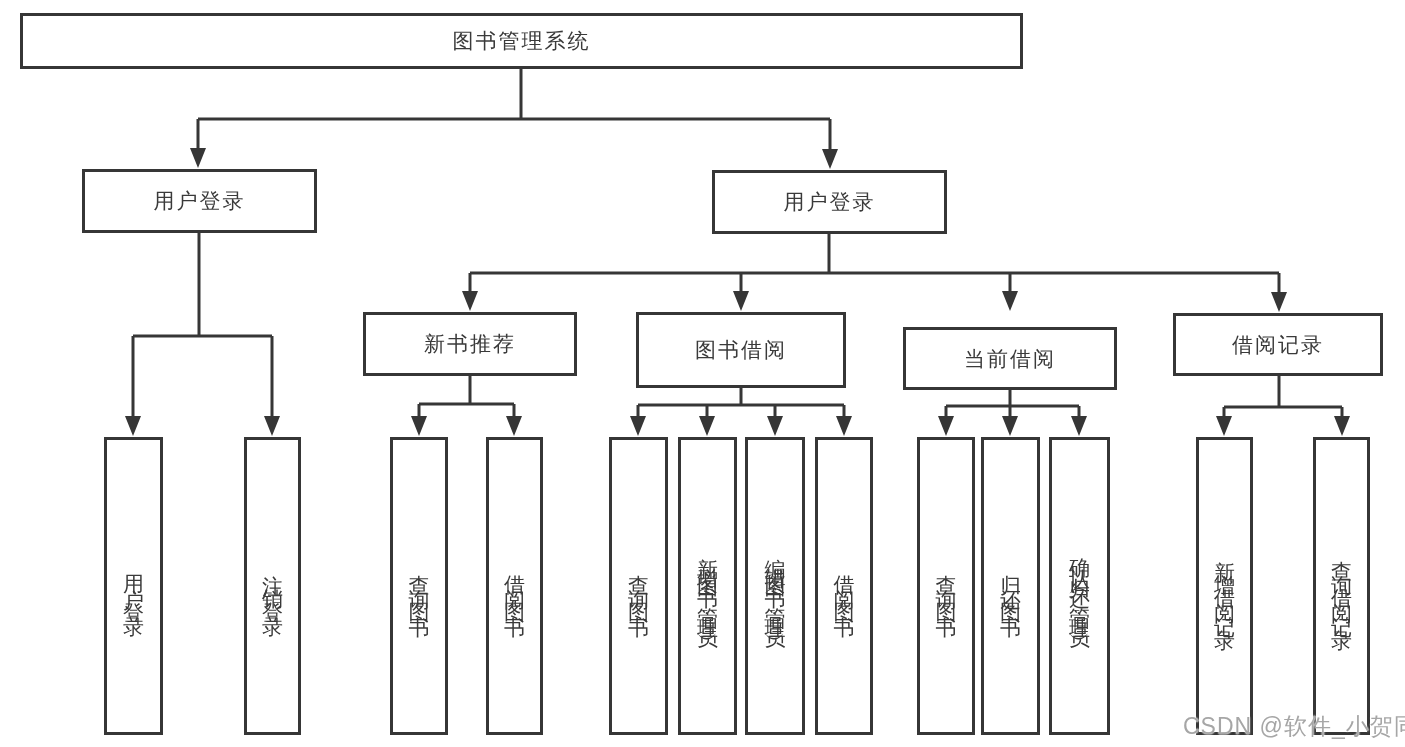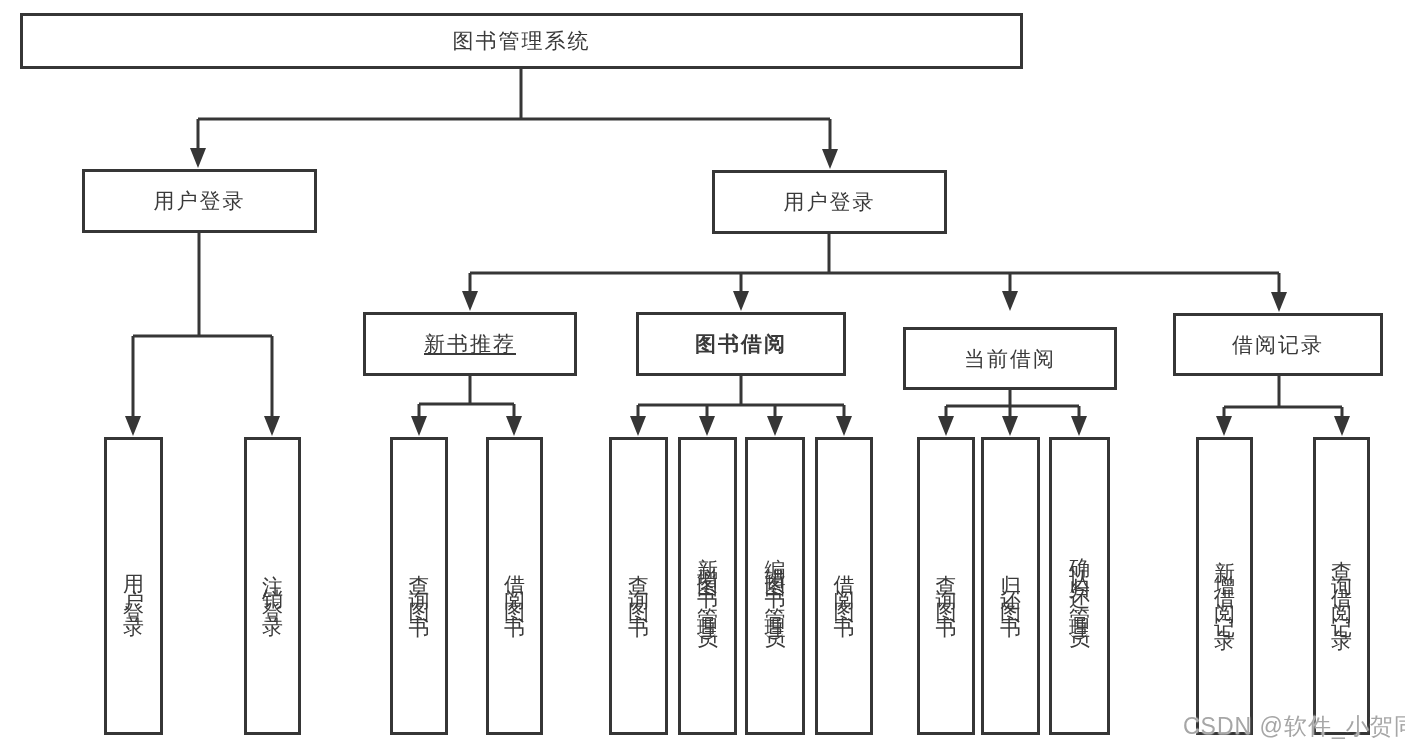--- a/index.html
+++ b/index.html
@@ -89,22 +89,22 @@
       M630 416 h16 l-8 20 z  M699 416 h16 l-8 20 z  M767 416 h16 l-8 20 z  M836 416 h16 l-8 20 z
       M938 416 h16 l-8 20 z  M1002 416 h16 l-8 20 z  M1071 416 h16 l-8 20 z
       M1216 416 h16 l-8 20 z  M1334 416 h16 l-8 20 z"></path>
   </svg>
 
   <div class="node h-node" style="left:20px; top:13px; width:1003px; height:56px;">图书管理系统</div>
 
   <div class="node h-node" style="left:82px; top:169px; width:235px; height:64px;">用户登录</div>
   <div class="node h-node" style="left:712px; top:170px; width:235px; height:64px;">用户登录</div>
 
-  <div class="node h-node" style="left:363px; top:312px; width:214px; height:64px;text-decoration:underline;">新书推荐</div>
-  <div class="node h-node" style="left:636px; top:312px; width:210px; height:64px;font-weight:bold;">图书借阅</div>
+  <div class="node h-node" style="left:363px; top:312px; width:214px; height:64px;">新书推荐</div>
+  <div class="node h-node" style="left:636px; top:312px; width:210px; height:76px;">图书借阅</div>
   <div class="node h-node" style="left:903px; top:312px; width:214px; height:63px;margin-top:15px;">当前借阅</div>
   <div class="node h-node" style="left:1173px; top:313px; width:210px; height:63px;">借阅记录</div>
 
   <div class="node leaf" style="left:104px; top:437px; width:59px; height:298px;">
     <span class="v-text ls14">用户登录</span>
   </div>
   <div class="node leaf" style="left:244px; top:437px; width:57px; height:298px;">
     <span class="v-text ls14">注销登录</span>
   </div>
 

